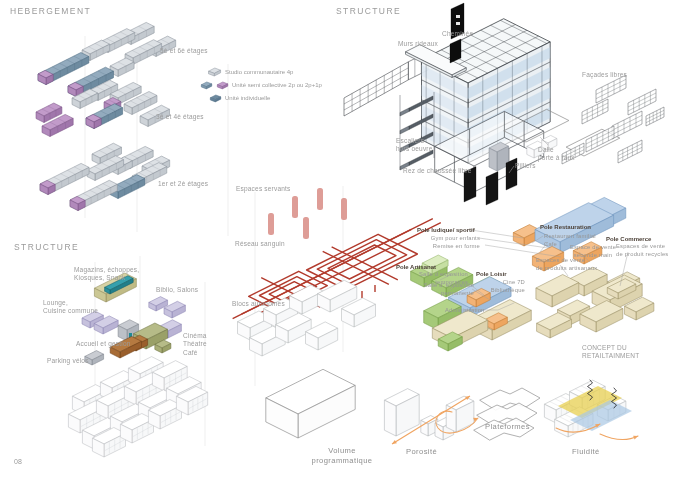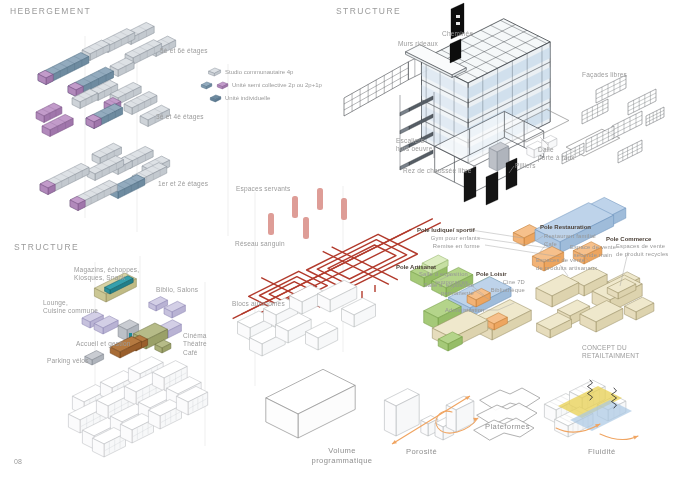--- a/index.html
+++ b/index.html
@@ -856,15 +856,15 @@
   <div class="lbl pole" style="left:476px;top:271px">Pole Loisir</div>
   <div class="lbl sub right" style="left:450px;top:279px;width:75px">Cine 7D
 Bibliothèque</div>
   <div class="lbl sub" style="left:445px;top:307px">Administration</div>
   <div class="lbl" style="left:582px;top:344px">CONCEPT DU RETAILTAINMENT</div>
 
   <div class="lbl concept center" style="left:310px;top:446px;width:64px">Volume
 programmatique</div>
   <div class="lbl concept" style="left:406px;top:447px">Porosité</div>
   <div class="lbl concept" style="left:485px;top:422px">Plateformes</div>
-  <div class="lbl concept" style="left:588px;top:447px">Fluidité</div>
+  <div class="lbl concept" style="left:572px;top:447px">Fluidité</div>
 
 </div>
 
 </body></html>

